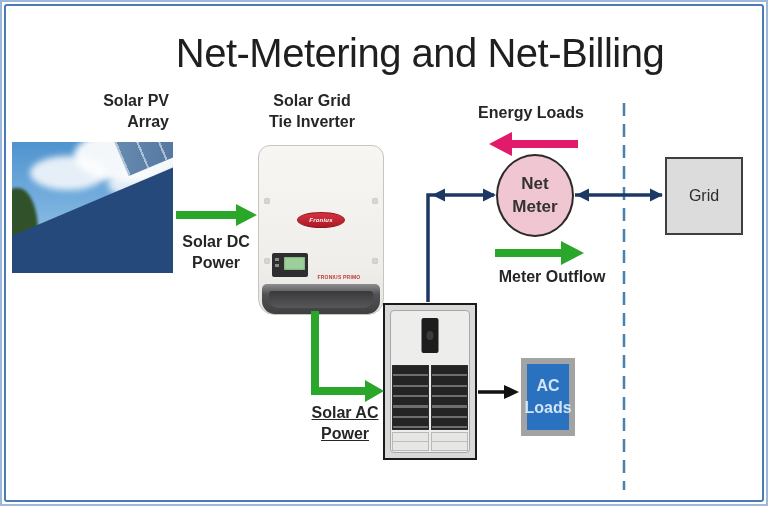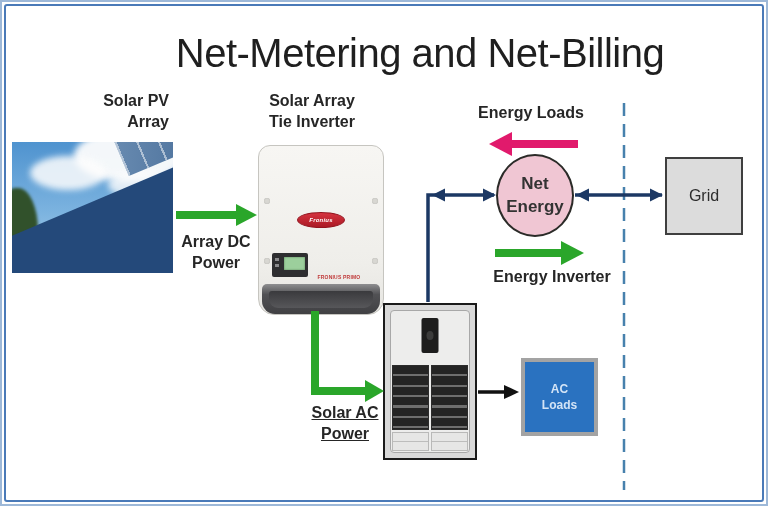--- a/index.html
+++ b/index.html
@@ -88,24 +88,24 @@
   
   .net-meter { position:absolute; left:496px; top:154px; width:78px; height:83px;
           background:var(--meter_fill,#f0c6d3); border:2.5px solid #2b2b28; border-radius:50%;
           display:flex; align-items:center; justify-content:center; text-align:center;
           font-size:17px; font-weight:700; color:#333; line-height:1.35; white-space:pre-line;
           box-sizing:border-box; }
   .grid-box { position:absolute; left:665px; top:157px; width:78px; height:78px;
           background:var(--grid_fill,#dcdcdc); border:2px solid #3f3f3f;
           display:flex; align-items:center; justify-content:center;
           font-size:16px; font-weight:400; color:#2d2d2d; box-sizing:border-box; }
-  .loads-box { position:absolute; left:521px; top:358px; width:77px; height:78px;
-          background:var(--loads_fill,#2a72c0); border:4px solid #a3a3a3;
+  .loads-box { position:absolute; left:521px; top:358px; width:54px; height:78px;
+          background:var(--loads_fill,#2a72c0); border:6px solid #a3a3a3;
           display:flex; align-items:center; justify-content:center; text-align:center;
-          font-size:12px; font-weight:700; color:#d3e4f6; line-height:1.35; white-space:pre-line;
+          font-size:16px; font-weight:700; color:#d3e4f6; line-height:1.35; white-space:pre-line;
           box-sizing:border-box; }
 
   
   svg.wires { position:absolute; left:0; top:0; width:768px; height:506px; }
   .green-line  { stroke:var(--green,#2aa62a); stroke-width:8; fill:none; }
   .green-fill  { fill:var(--green,#2aa62a); }
   .pink-line   { stroke:var(--pink,#e11a6c); stroke-width:8; fill:none; }
   .pink-fill   { fill:var(--pink,#e11a6c); }
   .navy-line   { stroke:var(--navy,#1c3864); stroke-width:3.5; fill:none; }
   .navy-fill   { fill:var(--navy,#1c3864); }
@@ -117,28 +117,28 @@
 <body>
 
 <div class="page">
   <div class="frame-outer"></div>
   <div class="frame-inner"></div>
 
   <div class="title">Net-Metering and Net-Billing</div>
 
   <div class="lbl" style="left:29px;  top:91px;  width:140px;text-align:right;">Solar PV
 Array</div>
-  <div class="lbl" style="left:252px; top:91px;  width:120px;">Solar Array
+  <div class="lbl" style="left:252px; top:91px;  width:120px;">Solar Grid
 Tie Inverter</div>
-  <div class="lbl" style="left:166px; top:232px; width:100px;">Array DC
+  <div class="lbl" style="left:166px; top:232px; width:100px;">Solar DC
 Power</div>
   <div class="lbl" style="left:295px; top:403px; width:100px;text-decoration:underline;">Solar AC
 Power</div>
   <div class="lbl" style="left:456px; top:103px; width:150px;">Energy Loads</div>
-  <div class="lbl" style="left:477px; top:267px; width:150px;">Energy Inverter</div>
+  <div class="lbl" style="left:477px; top:267px; width:150px;">Meter Outflow</div>
 
   <div class="photo">
     <div class="cloud c1"></div>
     <div class="cloud c2"></div>
     <div class="cloud c3"></div>
     <div class="pv-plane2"></div>
     <div class="tree"></div>
     <div class="pv-plane"></div>
   </div>
 
@@ -162,21 +162,21 @@
   <div class="panel">
     <div class="panel-inner"></div>
     <div class="main-breaker"></div>
     <div class="bk-col left"></div>
     <div class="bk-col right"></div>
     <div class="bk-label left"></div>
     <div class="bk-label right"></div>
   </div>
 
   <div class="net-meter">Net
-Energy</div>
+Meter</div>
   <div class="grid-box">Grid</div>
   <div class="loads-box">AC
 Loads</div>
 
   <svg class="wires" viewBox="0 0 768 506">
     <line class="dash-line" x1="624" y1="103" x2="624" y2="490"></line>
 
     <g>
       <line class="green-line" x1="176" y1="215" x2="237" y2="215"></line>
       <polygon class="green-fill" points="236,204 236,226 257,215"></polygon>

